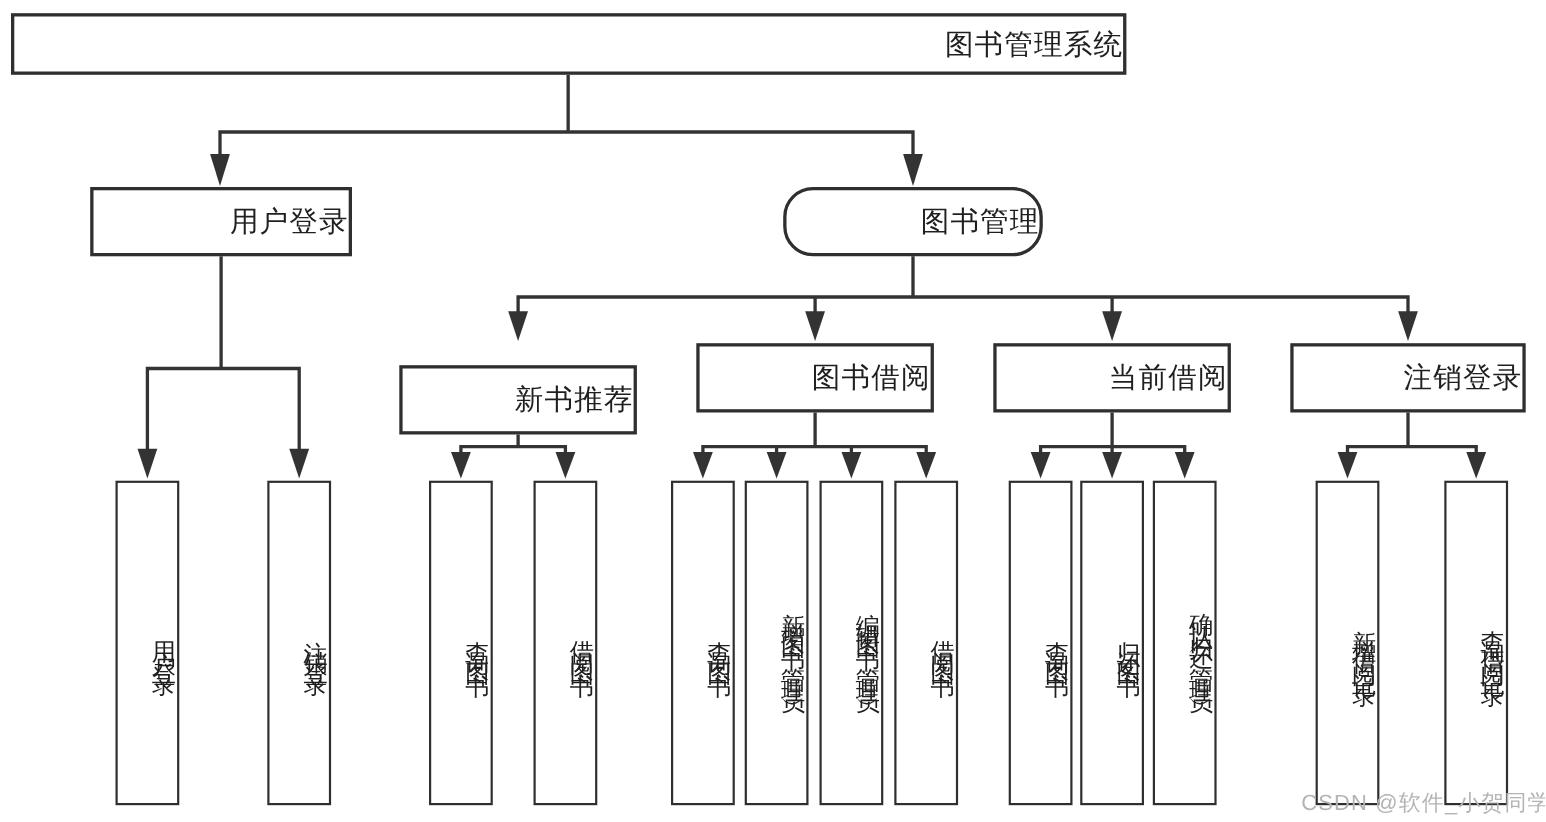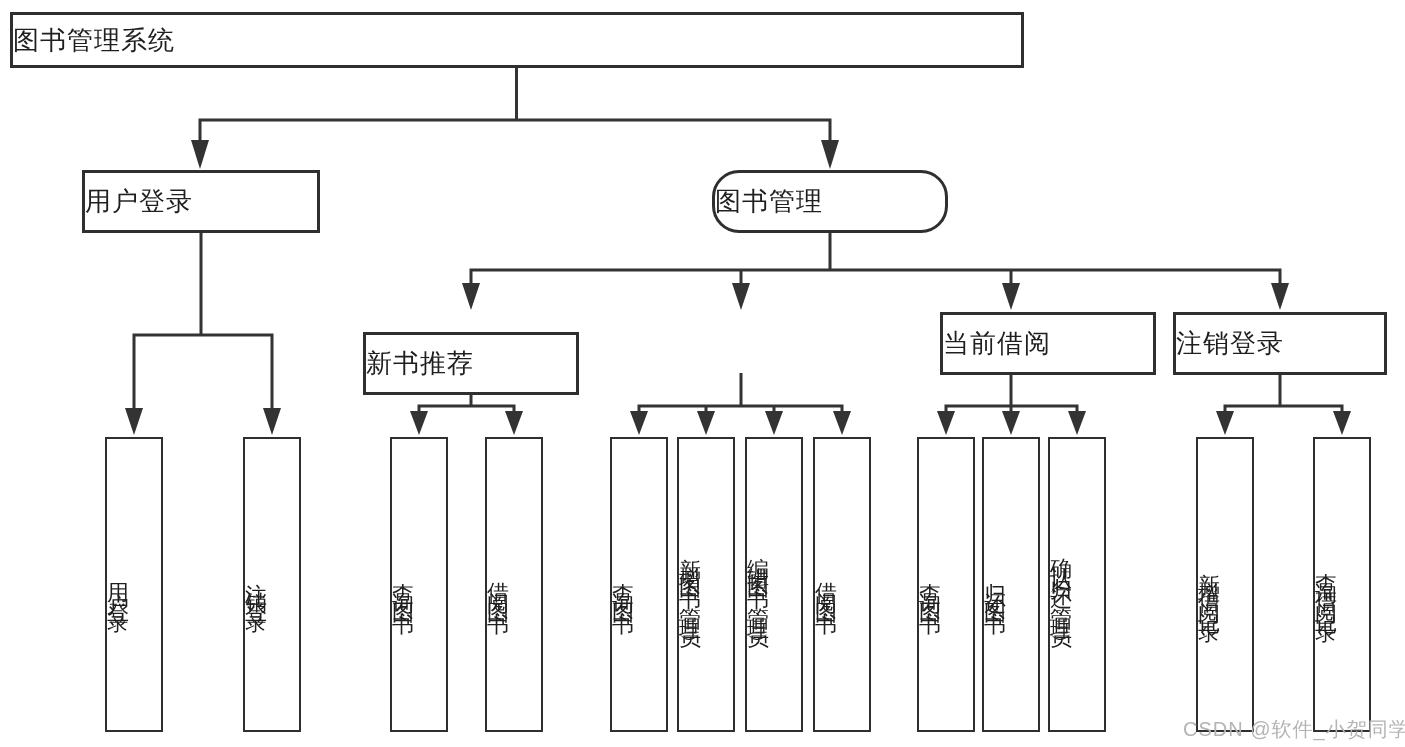--- a/index.html
+++ b/index.html
@@ -9,21 +9,21 @@
     background:#ffffff;
     font-family:"Liberation Sans", sans-serif;
     overflow:hidden;
   }
   svg.wires{position:absolute;left:0;top:0;z-index:1;}
   .node{
     position:absolute;
     box-sizing:border-box;
     background:#ffffff;
     border:3px solid #2f2f2f;
-    display:flex;align-items:center;justify-content:flex-start;
+    display:flex;align-items:center;justify-content:flex-end;
     color:#1f1f1f;
     font-size:26px;
     letter-spacing:1px;
     white-space:nowrap;
     z-index:2;
   }
   .leaf{
     border-width:2px;
     font-size:22px;
   }
@@ -106,21 +106,24 @@
   <div class="node" style="left:82px;top:170px;width:238px;height:63px;">
     <span>用户登录</span>
   </div>
   <div class="node" style="left:712px;top:170px;width:236px;height:63px;border-radius:27px;">
     <span>图书管理</span>
   </div>
 
   <div class="node" style="left:363px;top:312px;width:216px;height:63px;margin-top:20px;">
     <span>新书推荐</span>
   </div>
-  <div class="node" style="left:903px;top:312px;width:216px;height:63px;margin-left:37px;">
+  <div class="node" style="left:633px;top:312px;width:216px;height:63px;">
+    <span>图书借阅</span>
+  </div>
+  <div class="node" style="left:903px;top:312px;width:216px;height:63px;">
     <span>当前借阅</span>
   </div>
   <div class="node" style="left:1173px;top:312px;width:214px;height:63px;">
     <span>注销登录</span>
   </div>
 
   <div class="node leaf" style="left:105px;top:437px;width:58px;height:295px;">
     <span class="vtext">用户登录</span>
   </div>
   <div class="node leaf" style="left:243px;top:437px;width:58px;height:295px;">

